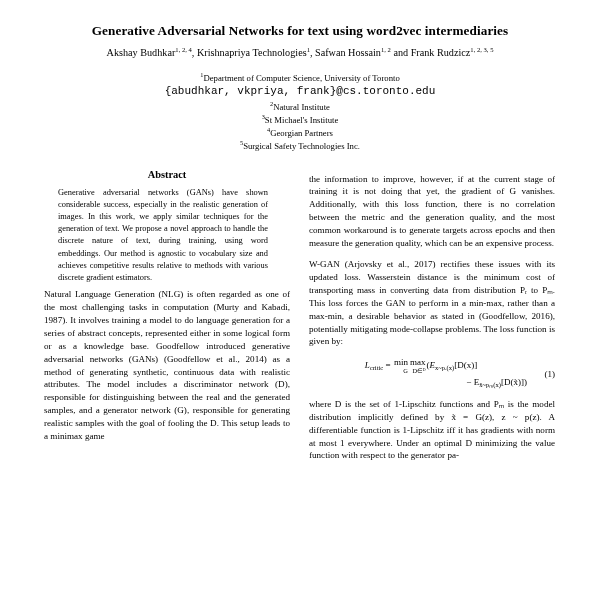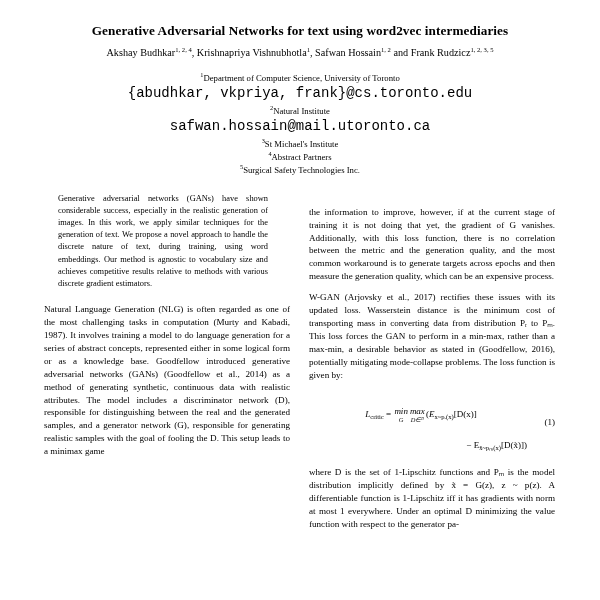--- a/index.html
+++ b/index.html
@@ -44,21 +44,21 @@
     font-size: 8.7px;
     line-height: 1.42;
     margin: 0;
   }
   .affil sup {
     font-size: 6.3px;
     vertical-align: super;
   }
   .mono {
     font-family: "Liberation Mono", monospace;
-    font-size: 14px;
+    font-size: 11px;
   }
   .affil-block {
     margin-bottom: 1px;
   }
   .columns {
     display: flex;
     gap: 19px;
     margin-top: 16px;
   }
   .col {
@@ -74,21 +74,21 @@
   .abstract-body {
     font-size: 8.4px;
     line-height: 1.45;
     text-align: justify;
     margin: 0 22px 0 14px;
   }
   p.body {
     font-size: 9.1px;
     line-height: 1.42;
     text-align: justify;
-    margin: 13px 0 0 0;
+    margin: 4px 0 0 0;
     text-indent: 0;
   }
   .sec-num-head {
     font-size: 10.4px;
     font-weight: bold;
     margin: 13px 0 7px 0;
   }
   .sec-num-head .num {
     display: inline-block;
     width: 16px;
@@ -111,53 +111,52 @@
     font-size: 9px;
   }
   .eq-line2 {
     text-align: right;
     padding-right: 6px;
   }
   i.it { font-style: italic; }
   .sub { font-size: 6.6px; vertical-align: -0.28em; }
   .minmax {
     display: inline-block;
-    text-align: center;
+    text-align: right;
     line-height: 1;
     vertical-align: middle;
-    margin: 16px 1px;
-    font-style: italic;
+    margin: 1px 1px;
   }
   .minmax .op { font-size: 9px; }
   .minmax .und { display: block; font-size: 6.4px; margin-top: 1px; }
 </style>
 </head>
 <body>
 
 <div class="page">
 
   <div class="title">Generative Adversarial Networks for text using word2vec intermediaries</div>
 
   <div class="authors">
-    <span>Akshay Budhkar</span><sup>1, 2, 4</sup><span>, Krishnapriya Vishnubhotla</span><sup>1</sup><span>, Safwan Hossain</span><sup>1, 2</sup><span> and Frank Rudzicz</span><sup>1, 2, 3, 5</sup>
+    <span>Akshay Budhkar</span><sup>1, 2, 4</sup><span>, Krishnapriya Technologies</span><sup>1</sup><span>, Safwan Hossain</span><sup>1, 2</sup><span> and Frank Rudzicz</span><sup>1, 2, 3, 5</sup>
   </div>
 
   <div class="affil-block">
     <div class="affil"><sup>1</sup><span>Department of Computer Science, University of Toronto</span></div>
     <div class="affil mono">{abudhkar, vkpriya, frank}@cs.toronto.edu</div>
     <div class="affil"><sup>2</sup><span>Natural Institute</span></div>
-    <div class="affil mono">safwan.hossain@mail.utoronto.ca</div>
     <div class="affil"><sup>3</sup><span>St Michael's Institute</span></div>
-    <div class="affil"><sup>4</sup><span>Abstract Partners</span></div>
+    <div class="affil"><sup>4</sup><span>Georgian Partners</span></div>
     <div class="affil"><sup>5</sup><span>Surgical Safety Technologies Inc.</span></div>
   </div>
 
   <div class="columns">
 
     <div class="col">
+      <div class="abstract-head">Abstract</div>
       <div class="abstract-body">Generative adversarial networks (GANs) have shown considerable success, especially in the realistic generation of images. In this work, we apply similar techniques for the generation of text. We propose a novel approach to handle the discrete nature of text, during training, using word embeddings. Our method is agnostic to vocabulary size and achieves competitive results relative to methods with various discrete gradient estimators.</div>
 
       <p class="body">Natural Language Generation (NLG) is often regarded as one of the most challenging tasks in computation (Murty and Kabadi, 1987). It involves training a model to do language generation for a series of abstract concepts, represented either in some logical form or as a knowledge base. Goodfellow introduced generative adversarial networks (GANs) (Goodfellow et al., 2014) as a method of generating synthetic, continuous data with realistic attributes. The model includes a discriminator network (D), responsible for distinguishing between the real and the generated samples, and a generator network (G), responsible for generating realistic samples with the goal of fooling the D. This setup leads to a minimax game</p>
     </div>
 
     <div class="col">
       <p class="body">the information to improve, however, if at the current stage of training it is not doing that yet, the gradient of G vanishes. Additionally, with this loss function, there is no correlation between the metric and the generation quality, and the most common workaround is to generate targets across epochs and then measure the generation quality, which can be an expensive process.</p>
       <p class="body" style="margin-top:8px">W-GAN (Arjovsky et al., 2017) rectifies these issues with its updated loss. Wasserstein distance is the minimum cost of transporting mass in converting data from distribution Pᵣ to Pₘ. This loss forces the GAN to perform in a min-max, rather than a max-min, a desirable behavior as stated in (Goodfellow, 2016), potentially mitigating mode-collapse problems. The loss function is given by:</p>
 
       <div class="eq-wrap">

